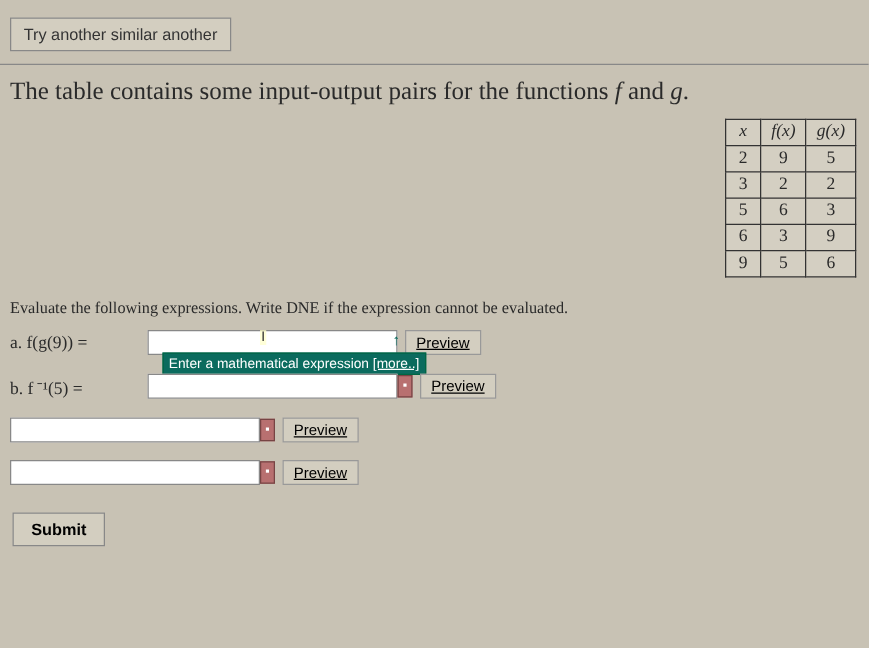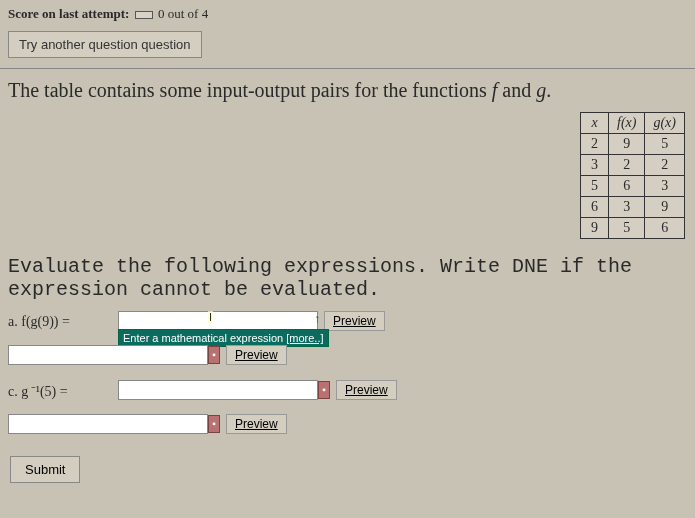--- a/index.html
+++ b/index.html
@@ -48,21 +48,21 @@
   }
   table.fg th, table.fg td {
     border: 1px solid #333;
     padding: 2px 8px;
     text-align: center;
     font-size: 14px;
     min-width: 28px;
   }
   table.fg th { font-weight: normal; font-style: italic; }
   .clear { clear: both; }
-  .eval-prompt { padding: 6px 8px 10px 8px; font-size: 20px; font-family: Liberation Mono, monospace; }
+  .eval-prompt { padding: 6px 8px 10px 8px; font-size: 13px; }
   .parts { padding: 0 8px; }
   .part-row { display: flex; align-items: center; margin-bottom: 14px; position: relative; }
   .part-label { width: 110px; font-size: 14px; padding-top: 2px; }
   .answer-input {
     width: 200px;
     height: 20px;
     border: 1px solid #888;
     background: #fff;
     padding: 1px 4px;
     font-size: 13px;
@@ -84,21 +84,21 @@
     padding: 2px 8px;
     background: #d3cec0;
     border: 1px solid #999;
     font-family: Arial, sans-serif;
     font-size: 12px;
     cursor: pointer;
     text-decoration: underline;
   }
   .tooltip {
     position: absolute;
-    left: 110px;
+    left: 122px;
     top: 18px;
     background: #0b6b5e;
     color: #fff;
     font-family: Arial, sans-serif;
     font-size: 11px;
     padding: 2px 4px;
     white-space: nowrap;
     border: 1px solid #064;
   }
   .tooltip .more { text-decoration: underline; cursor: pointer; }
@@ -119,36 +119,32 @@
     font-size: 12px;
   }
   .submit-btn {
     margin: 8px 10px;
     padding: 5px 14px;
     background: #d3cec0;
     border: 1px solid #888;
     font-family: Arial, sans-serif;
     font-size: 13px;
     cursor: pointer;
+    font-weight: bold;
   }
 </style>
 </head>
 <body>
 
 
 
 <div class="score-block">
-  <div class="score-line">
-    <b>Score on last attempt:</b>
-    <span class="score-icon"></span>
-    <span>0 out of 4</span>
-  </div>
-</div>
-
-<button class="try-btn">Try another question question</button>
+</div>
+
+<button class="try-btn">Try another similar another</button>
 
 <hr class="divider">
 
 <div class="prompt">
   <span>The table contains some input-output pairs for the functions </span><span class="italic">f</span><span> and </span><span class="italic">g</span><span>.</span>
 </div>
 
 <div class="table-wrap">
   <table class="fg">
     <tbody>
@@ -197,27 +193,27 @@
     <input class="answer-input" style="">
     <span class="up-arrow">↑</span>
     <button class="preview-btn">Preview</button>
     <div class="cursor-mark">I</div>
     <div class="tooltip">
       <span>Enter a mathematical expression </span><span class="more">[more..]</span>
     </div>
   </div>
 
   <div class="part-row">
+    <div class="part-label">b. f ⁻¹(5) =</div>
     <input class="answer-input" style="">
       <span class="close-tab">▪</span>
     <button class="preview-btn">Preview</button>
   </div>
 
   <div class="part-row">
-    <div class="part-label">c. g ⁻¹(5) =</div>
     <input class="answer-input" style="">
       <span class="close-tab">▪</span>
     <button class="preview-btn">Preview</button>
   </div>
 
   <div class="part-row">
     <input class="answer-input" style="">
       <span class="close-tab">▪</span>
     <button class="preview-btn">Preview</button>
   </div>

